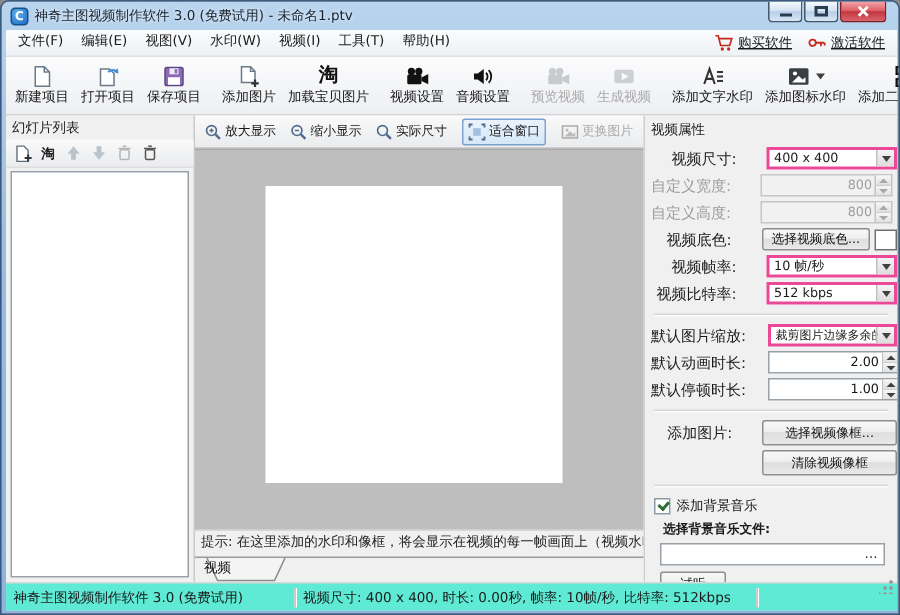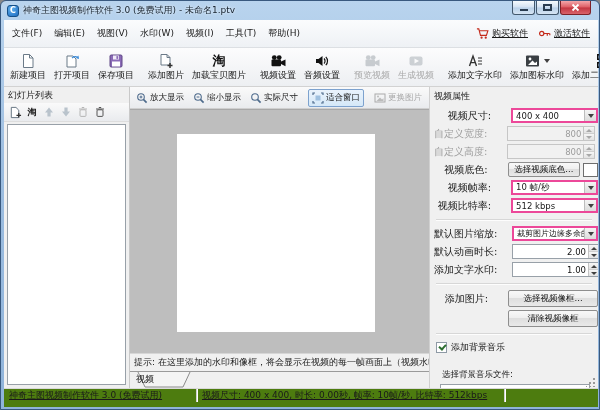--- a/index.html
+++ b/index.html
@@ -16,21 +16,21 @@
   .title { color:#16222e; text-shadow:0 0 3px rgba(255,255,255,.9); white-space:nowrap; }
   .winbtns { position:absolute; right:8px; top:0; display:flex; }
   .wb { width:23px; height:14px; margin-left:1px; border:1px solid #43586d; border-top:none; border-radius:0 0 3px 3px;
         background:linear-gradient(#f6fafd,#d3e2f2 48%,#b9d0e8 52%,#d6e5f4); display:flex; align-items:center; justify-content:center; }
   .wb.close { width:31px; background:linear-gradient(#f3a6aa,#dd5d64 48%,#c23540 52%,#d9646c); border-color:#7e2228; }
   .g-min { width:8px; height:2px; background:#2a3c50; margin-top:5px; }
   .g-max { width:9px; height:7px; border:2px solid #2a3c50; background:transparent; }
   
   .content { position:absolute; left:3px; top:19px; width:594px; height:387px; background:#f0f0f0; display:flex; flex-direction:column; }
   
-  .menubar { height:28px; background:linear-gradient(#fbfcfd,#eef1f5); border-bottom:1px solid #dcdfe3; display:flex; align-items:center; padding:0 2px; }
+  .menubar { height:18px; background:linear-gradient(#fbfcfd,#eef1f5); border-bottom:1px solid #dcdfe3; display:flex; align-items:center; padding:0 2px; }
   .mitem { padding:0 6px; line-height:15px; white-space:nowrap; }
   .mright { margin-left:auto; display:flex; align-items:center; gap:10px; padding-right:6px; }
   .mlink { display:flex; align-items:center; gap:3px; white-space:nowrap;text-decoration:underline; }
   
   .toolbar { height:39px; background:linear-gradient(#fcfcfd,#edeff2); border-bottom:1px solid #d2d2d2; display:flex; align-items:stretch; padding:1px 2px; }
   .tbtn { display:flex; flex-direction:column; align-items:center; justify-content:flex-start; padding:2px 4px 0; white-space:nowrap; }
   .tbtn .ic { height:19px; display:flex; align-items:center; justify-content:center; }
   .tbtn .lb { font-size:9px; line-height:11px; }
   .tbtn.disabled .lb { color:#a9a9a9; }
   .tbtn.disabled svg { opacity:.45; }
@@ -80,27 +80,27 @@
   .spin .arrows > div:first-child { border-bottom:1px solid #cfcfcf; }
   .spin.dis { background:#f1f1f1; border-color:#c6c6c6; }
   .spin.dis input { color:#9c9c9c; }
   .spin.dis .caret-u { border-bottom-color:#a8a8a8; } .spin.dis .caret-dd { border-top-color:#a8a8a8; }
   .btn { border:1px solid #8e8e8e; border-radius:2px; background:linear-gradient(#f8f8f8,#efefef 45%,#dedede 50%,#e9e9e9); font-size:8.5px; display:flex; align-items:center; justify-content:center; white-space:nowrap; color:#111; }
   .swatch { width:16px; height:14px; border:1px solid #6e6e6e; background:#fff; margin-left:3px; }
   .hrsep { height:2px; border-top:1px solid #d7d7d7; border-bottom:1px solid #fdfdfd; margin:3px 6px 5px 2px; }
   .chkrow { display:flex; align-items:center; gap:4px; height:14px; margin:1px 0 3px 2px; }
   .chk { width:11px; height:11px; background:#fff; border:1px solid #8e9aa5; position:relative; }
   .chk:after { content:""; position:absolute; left:2px; top:1px; width:5px; height:3px; border-left:2px solid #2c6e2f; border-bottom:2px solid #2c6e2f; transform:rotate(-48deg); }
-  .filelbl { margin:12px 0 3px 8px; font-size:8.5px; }
+  .filelbl { margin:0 0 3px 8px; font-size:8.5px;font-weight:bold; }
   .filerow { display:flex; align-items:center; margin:0 8px 4px 6px; }
   .fileinput { flex:1; height:15px; background:#fff; border:1px solid #98a0a8; display:flex; align-items:center; }
   .fileinput input { flex:1; min-width:0; border:0; background:transparent; font:inherit; font-size:8.5px; padding:0 3px; outline:none; }
   .fileinput .dots { padding:0 4px; color:#333; }
   
-  .statusbar { height:19px; background:#4d7c0f; border-top:1px solid #d9d9d9; display:flex; align-items:flex-start;text-decoration:underline; }
+  .statusbar { height:19px; background:#5eead4; border-top:1px solid #d9d9d9; display:flex; align-items:center; }
   .scell { display:flex; align-items:center; padding:0 5px; border-right:1px solid #d0d0d0; box-shadow:1px 0 0 #fff; white-space:nowrap; overflow:hidden; }
   .scell.c1 { width:193px; }
   .scell.c2 { width:308px; }
   .sfill { flex:1; position:relative; }
   .grip { position:absolute; right:2px; bottom:2px; width:10px; height:10px;
     background:radial-gradient(circle at 8px 2px,#9a9a9a 1px,transparent 1.4px),
                radial-gradient(circle at 8px 6px,#9a9a9a 1px,transparent 1.4px),
                radial-gradient(circle at 4px 6px,#9a9a9a 1px,transparent 1.4px),
                radial-gradient(circle at 8px 10px,#9a9a9a 1px,transparent 1.4px),
                radial-gradient(circle at 4px 10px,#9a9a9a 1px,transparent 1.4px),
@@ -472,21 +472,21 @@
                 </div>
                 <div>
                   <span class="caret-dd"></span>
                 </div>
               </span>
           </div>
           <span class="funit">秒</span>
         </div>
 
         <div class="frow">
-          <span class="flabel">添加文字水印:</span>
+          <span class="flabel">默认停顿时长:</span>
           <div class="spin">
             <input readonly="" value="1.00" style="">
             <span class="arrows">
                 <div>
                   <span class="caret-u"></span>
                 </div>
                 <div>
                   <span class="caret-dd"></span>
                 </div>
               </span>

